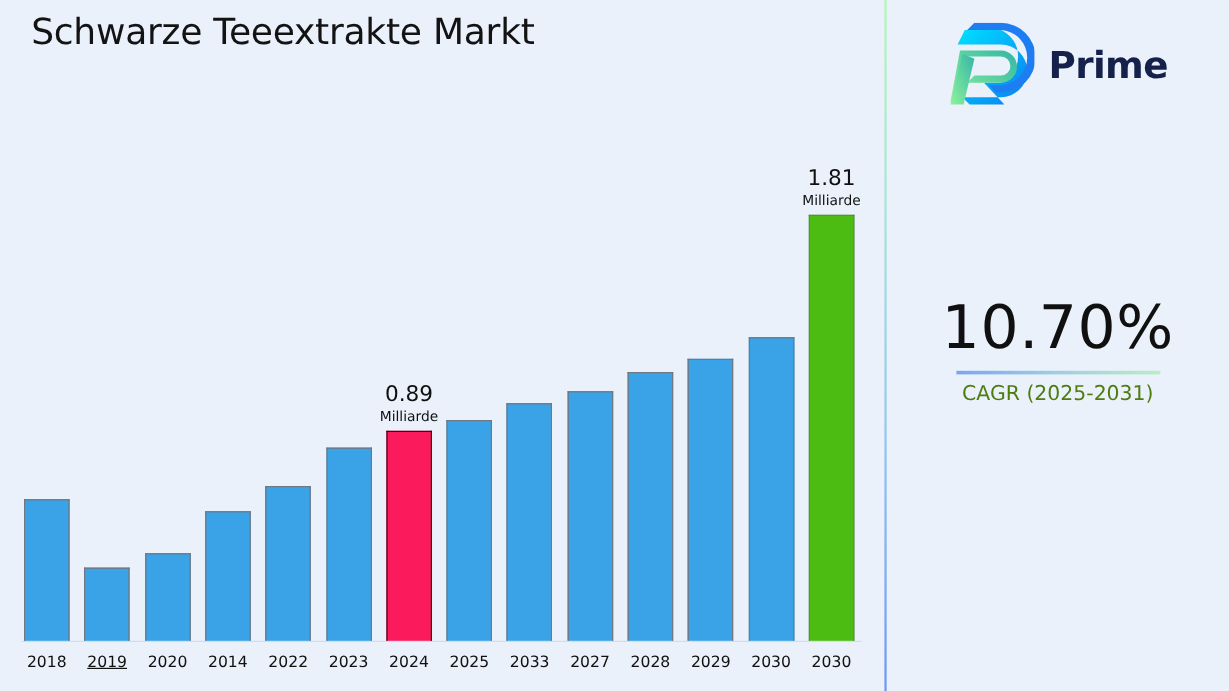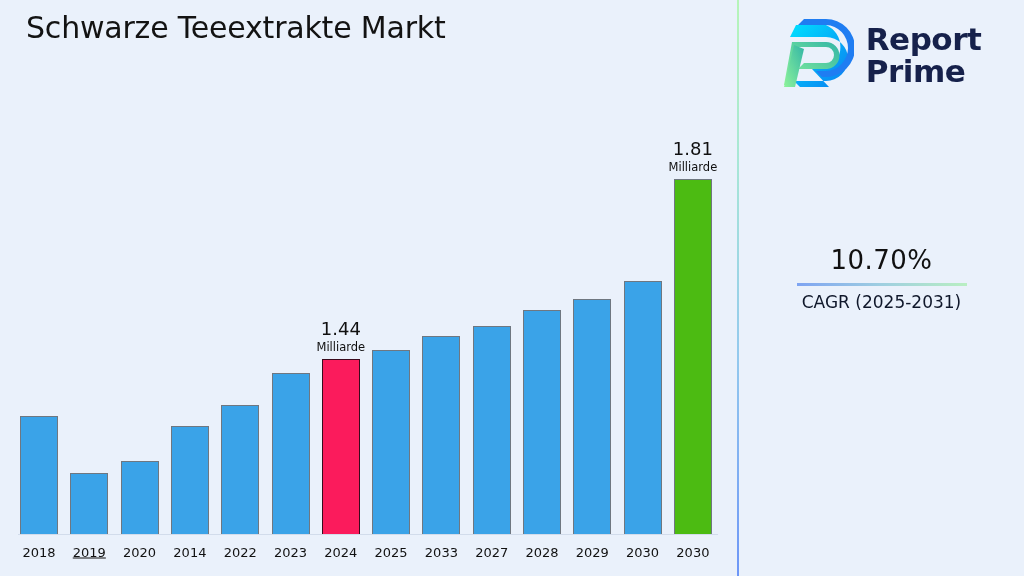--- a/index.html
+++ b/index.html
@@ -121,33 +121,33 @@
     letter-spacing: -0.5px;
   }
 
   #cagr-block {
     position: absolute;
     left: 0; top: 246px;
     width: 285px;
     text-align: center;
   }
   #cagr-value {
-    font-size: 26px;
+    font-size: 50px;
     color: #101010;
     letter-spacing: 0.5px;
     line-height: 1.1;
   }
   #cagr-rule {
     width: 170px; height: 3px;
     margin: 8px auto 6px auto;
     background: linear-gradient(to right, #7ea4f2 0%, #9fcfe0 50%, #b9efc2 100%);
   }
   #cagr-caption {
     font-size: 17px;
-    color: #0f172a;
+    color: #4d7c0f;
   }
 </style>
 </head>
 <body>
 
 <div id="root">
 
   <div id="chart-panel">
 
     <div id="chart-title">Schwarze Teeextrakte Markt</div>
@@ -169,21 +169,21 @@
         </div>
         <div class="bar-slot" style="left: 221.2px; height: 129px;">
           <div class="bar blue" style="height: 129px; background: rgb(58, 163, 232);"></div>
         </div>
         <div class="bar-slot" style="left: 271.5px; height: 161px;">
           <div class="bar blue" style="height: 161px; background: rgb(58, 163, 232);"></div>
         </div>
         <div class="bar-slot" style="left: 321.8px; height: 175px;">
           <div class="bar pink" style="height: 175px; background: rgb(251, 27, 92);"></div>
           <div class="bar-value" style="bottom: 181px;">
-            <span class="v-num">1.44</span>
+            <span class="v-num">0.89</span>
             <span class="v-unit">Milliarde</span>
           </div>
         </div>
         <div class="bar-slot" style="left: 372.1px; height: 184px;">
           <div class="bar blue" style="height: 184px; background: rgb(58, 163, 232);"></div>
         </div>
         <div class="bar-slot" style="left: 422.4px; height: 198px;">
           <div class="bar blue" style="height: 198px; background: rgb(58, 163, 232);"></div>
         </div>
         <div class="bar-slot" style="left: 472.7px; height: 208px;">
@@ -240,21 +240,20 @@
           </linearGradient>
         </defs>
 
         <path d="M14 6 H44 A24 24 0 0 1 44 50 H30 L47 68 H18 L12 62 H44 A18 18 0 0 0 44 18 H8 Z" fill="url(#gradBlue)"></path>
         <path d="M16 6 H44 A23 23 0 0 1 66 29 A23 23 0 0 1 44 52 H34 L40 58 H44 A29 29 0 0 0 44 0 H22 Z" fill="#1f7df2"></path>
 
         <path d="M14 28 H44 A8 8 0 0 1 44 44 H22 L16 50 H44 A13 13 0 0 0 44 23 H10 L2 66 H12 L20 34 Z" fill="url(#gradGreen)"></path>
         <path d="M12 26 L2 68 H13 L22 30 Z" fill="url(#gradGreen)"></path>
       </svg>
       <div id="logo-wordmark">
-        <div>Report</div>
         <div>Prime</div>
       </div>
     </div>
 
     <div id="cagr-block">
       <div id="cagr-value">10.70%</div>
       <div id="cagr-rule"></div>
       <div id="cagr-caption">CAGR (2025-2031)</div>
     </div>
 

